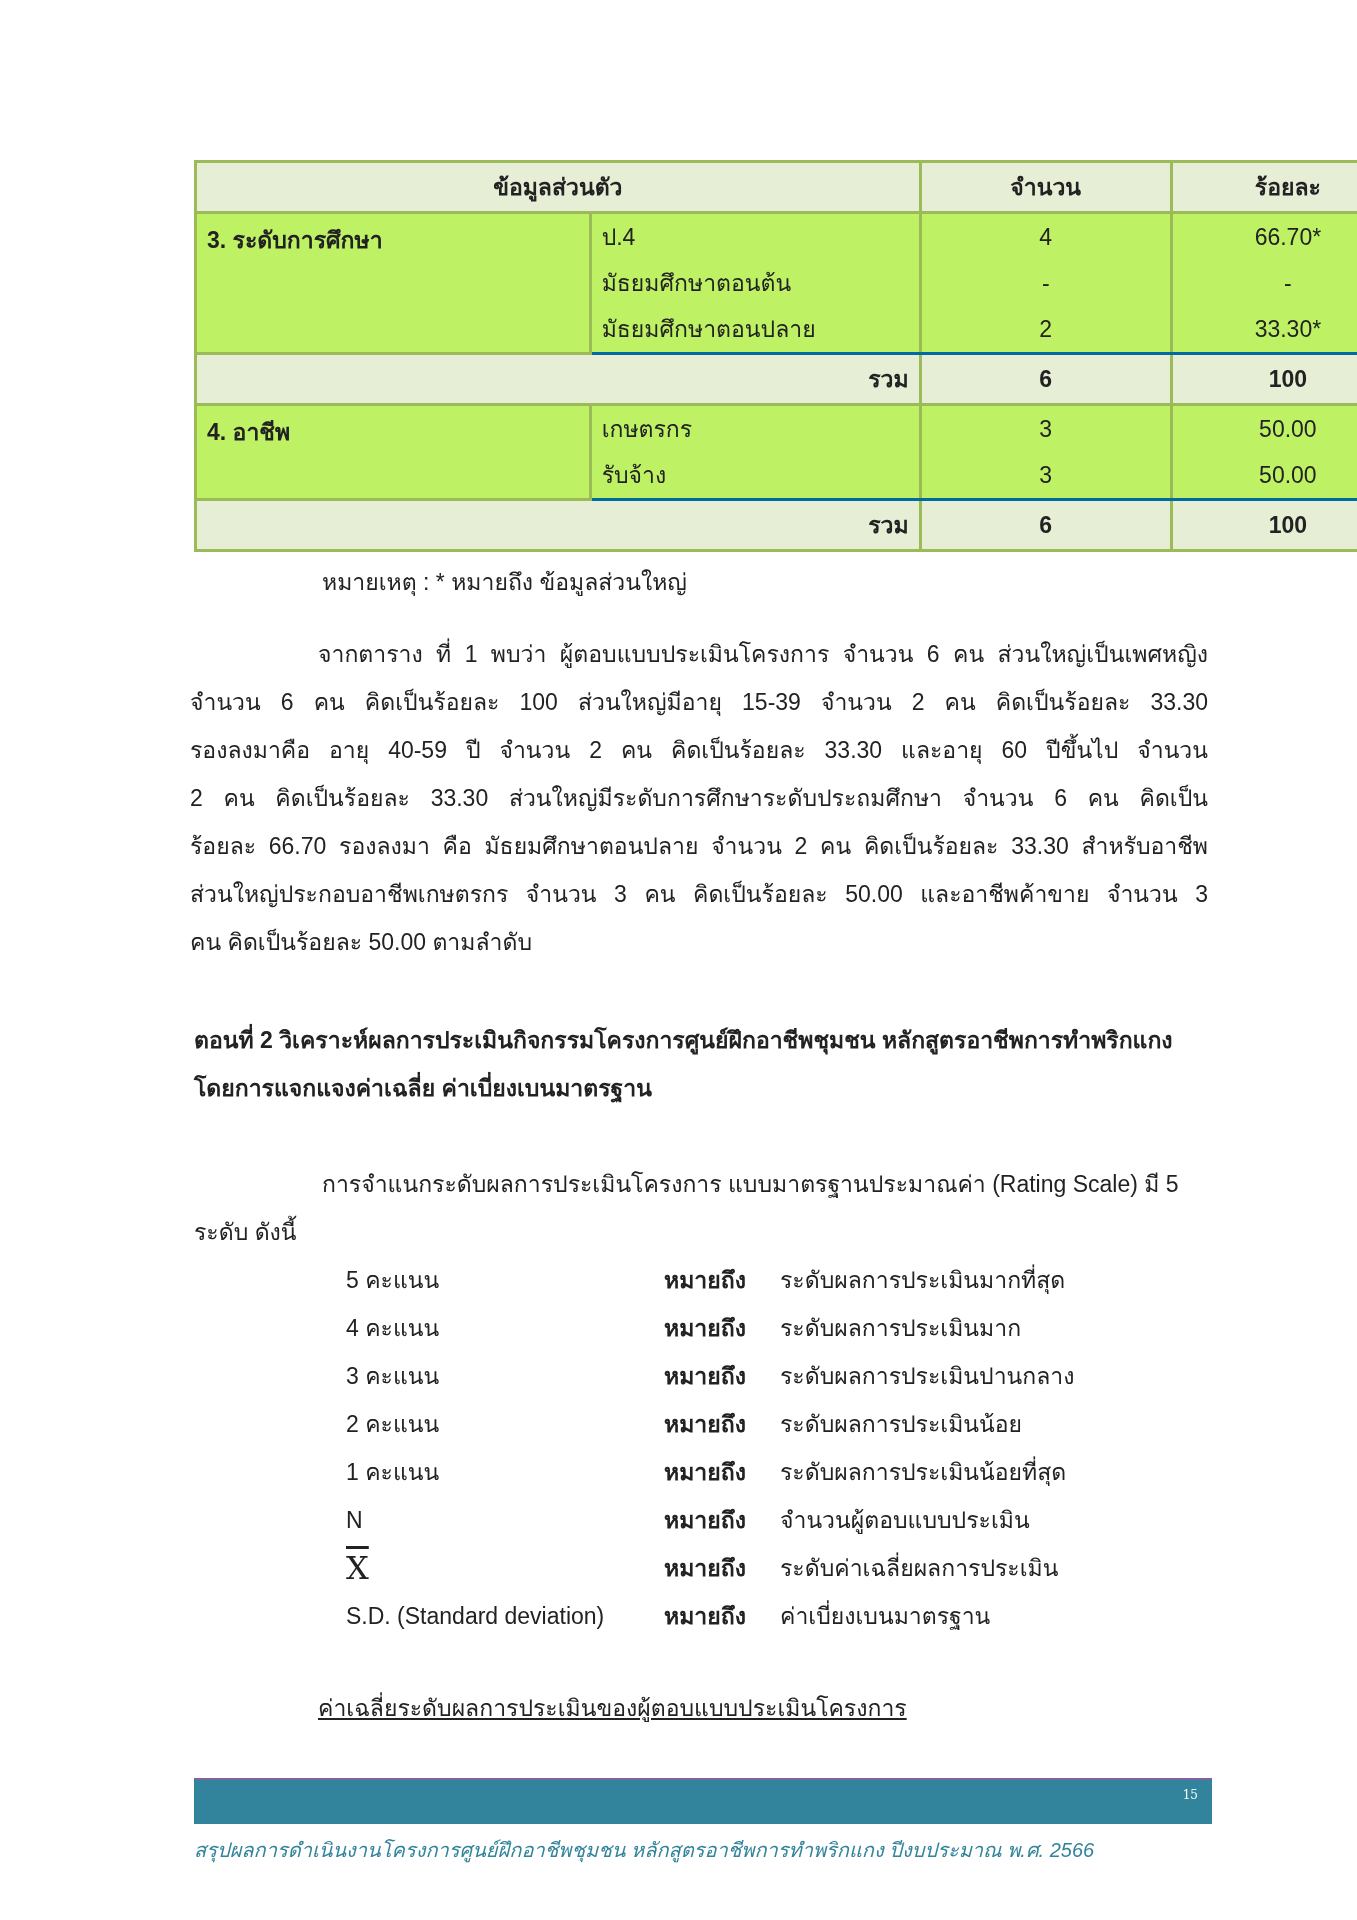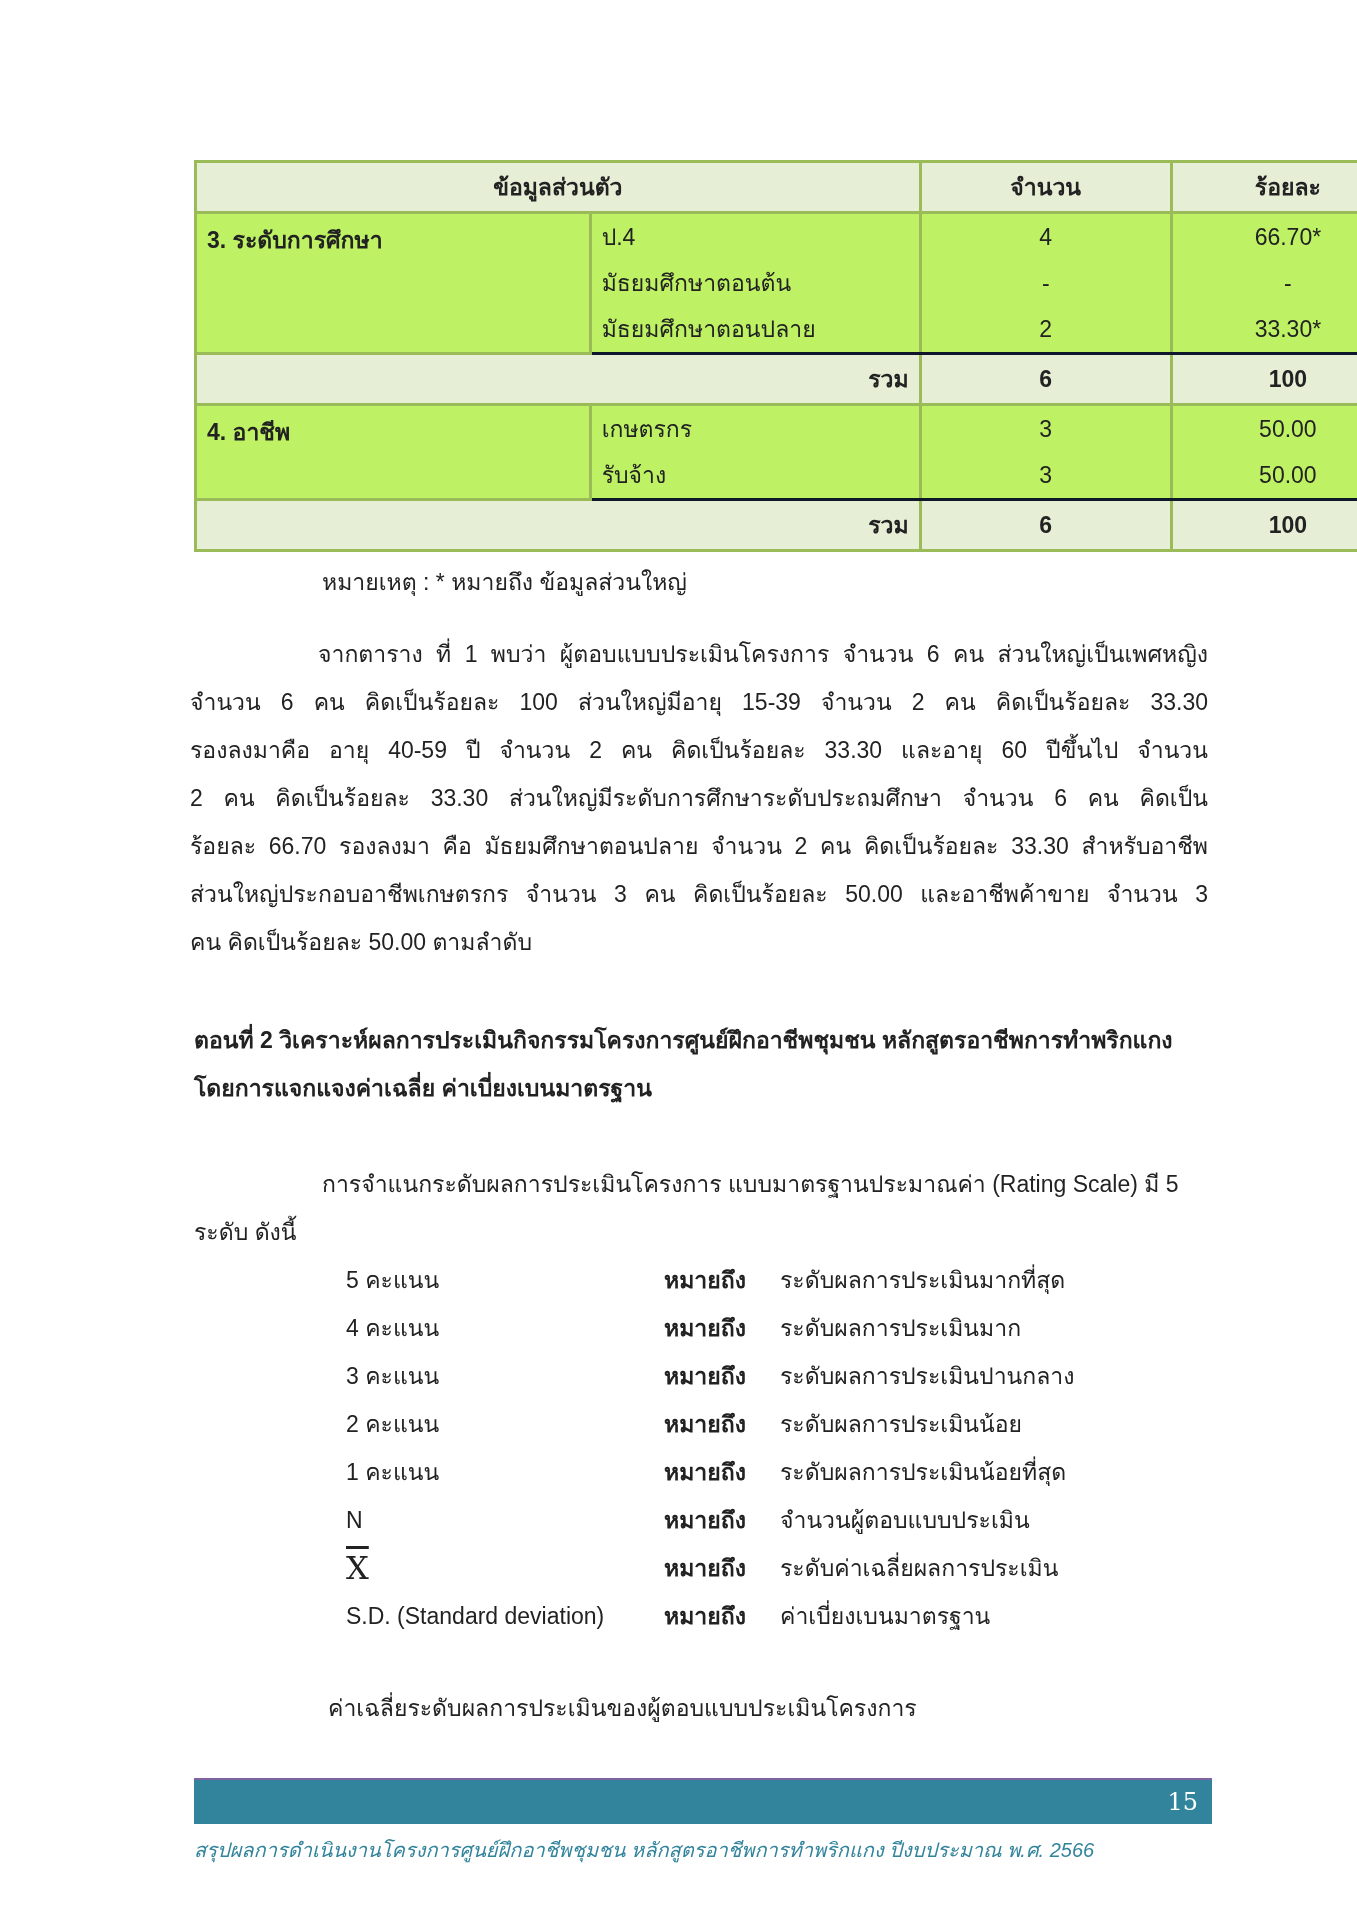--- a/index.html
+++ b/index.html
@@ -14,21 +14,21 @@
     table.info {
       position: absolute; left: 194px; top: 160px; width: 1212px;
       border-collapse: collapse; font-size: 23px;
     }
     table.info td {
       border: 3px solid #9bbb59; padding: 0 10px; height: 46px; vertical-align: middle;
     }
     table.info tr.head td { background: #e6eed6; font-weight: bold; text-align: center; height: 48px; }
     table.info tr.body td { background: #bef264; border-top: none; border-bottom: none; }
     table.info tr.body.first td { border-top: 3px solid #9bbb59; }
-    table.info tr.body.last td { border-bottom: 3px solid #0f172a; }
+    table.info tr.body.last td { border-bottom: 3px solid #0369a1; }
     table.info tr.total td { background: #e6eed6; font-weight: bold; height: 48px; }
     table.info td.c { text-align: center; }
     table.info td.r { text-align: right; }
     table.info td.cat { font-weight: bold; vertical-align: top; padding-top: 8px; }
 
     .text { position: absolute; font-size: 23px; line-height: 48px; }
     .note { left: 322px; top: 558px; }
     .para { left: 190px; top: 630px; width: 1018px; text-align: justify; }
     .para .ln { display: block; white-space: nowrap; height: 48px; text-align-last: justify; }
     .para .ln.last { text-align-last: left; }
@@ -38,27 +38,27 @@
     .intro { position: absolute; left: 194px; top: 1160px; font-size: 23px; line-height: 48px; }
     .intro .first { padding-left: 128px; display: block; }
 
     .defs { position: absolute; left: 346px; top: 1256px; font-size: 23px; }
     .defrow { display: flex; height: 48px; align-items: center; }
     .defrow .term { width: 318px; }
     .defrow .means { width: 116px; font-weight: bold; }
     .defrow .desc { }
     .xbar { font-family: "DejaVu Serif", serif; font-size: 32px; text-decoration: overline; }
 
-    .avg { position: absolute; left: 328px; top: 1690px; font-size: 23px; }
+    .avg { position: absolute; left: 318px; top: 1690px; font-size: 23px; text-decoration: underline; }
 
     .footer-bar {
       position: absolute; left: 194px; top: 1778px; width: 1018px; height: 44px;
       background: #31849b; border-top: 2px solid #8064a2;
     }
-    .page-num { position: absolute; right: 14px; top: 8px; color: #ffffff; font-size: 24px; font-family: "DejaVu Serif", serif; }
+    .page-num { position: absolute; right: 14px; top: 8px; color: #ffffff; font-size: 12px; font-family: "DejaVu Serif", serif; }
     .footer-text {
       position: absolute; left: 194px; top: 1834px; font-size: 20px; font-style: italic; color: #31849b;
     }
   </style>
 </head>
 <body>
 
 <div class="page">
 
   <table class="info">

